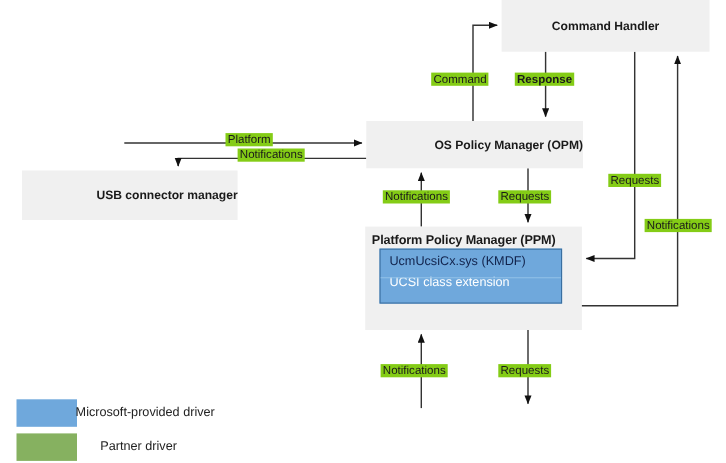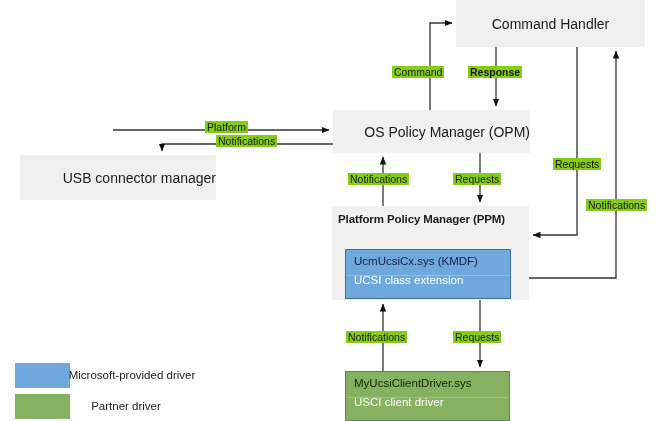--- a/index.html
+++ b/index.html
@@ -3,39 +3,39 @@
 <meta charset="utf-8">
 <style>
   html,body{margin:0;padding:0;background:#ffffff;}
   body{width:660px;height:421px;position:relative;overflow:hidden;
        font-family:"Liberation Sans","DejaVu Sans",sans-serif;}
   .stage{position:absolute;left:0;top:0;width:660px;height:421px;}
   svg.wires{position:absolute;left:0;top:0;width:660px;height:421px;pointer-events:none;}
 
   .box{position:absolute;box-sizing:border-box;background:#f0f0f0;
        display:flex;align-items:center;}
-  .box-title{font-size:14px;font-weight:normal;color:#1a1a1a;width:100%;}
+  .box-title{font-size:11px;font-weight:bold;color:#1a1a1a;width:100%;}
 
   .box-center .box-title{text-align:center;}
 
   #command-handler{left:456px;top:0px;width:189px;height:47px;justify-content:center;}
   #command-handler .box-title{text-align:center;}
 
   #opm{left:333px;top:110px;width:197px;height:43px;justify-content:center;}
   #opm .box-title{text-align:right;}
 
   #usb-connector-manager{left:20px;top:155px;width:196px;height:45px;justify-content:center;}
   #usb-connector-manager .box-title{text-align:right;}
 
   #ppm{left:332px;top:206px;width:197px;height:94px;display:block;}
   #ppm .ppm-title{font-size:11.5px;font-weight:bold;color:#1a1a1a;
        padding:7px 0 0 6px;letter-spacing:-0.1px;}
 
   .inner-box{position:absolute;box-sizing:border-box;}
-  #ucm-inner{left:345px;top:249px;width:166px;height:50px;
+  #ucm-inner{left:345px;top:226px;width:166px;height:50px;
        background:#6fa8dc;border:1px solid #3a6fa0;}
   #ucm-inner .line1{font-size:11.5px;color:#11224b;padding:5px 0 0 8px;}
   #ucm-inner .divider{position:absolute;left:0;top:25px;width:100%;height:1px;background:#8fc0e8;}
   #ucm-inner .line2{font-size:11.5px;color:#ffffff;padding:7px 0 0 8px;}
 
   #client-driver{left:345px;top:371px;width:165px;height:50px;
        background:#86b160;border:1px solid #5b8a3a;}
   #client-driver .line1{font-size:11.5px;color:#13250a;padding:5px 0 0 8px;}
   #client-driver .divider{position:absolute;left:0;top:25px;width:100%;height:1px;background:#9cc47a;}
   #client-driver .line2{font-size:11.5px;color:#ffffff;padding:7px 0 0 8px;}
@@ -100,25 +100,20 @@
   <div class="box box-left" id="ppm">
     <div class="ppm-title">Platform Policy Manager (PPM)</div>
   </div>
 
   <div class="inner-box" id="ucm-inner">
     <div class="line1">UcmUcsiCx.sys (KMDF)</div>
     <div class="divider"></div>
     <div class="line2">UCSI class extension</div>
   </div>
 
-  <div class="inner-box" id="client-driver">
-    <div class="line1">MyUcsiClientDriver.sys</div>
-    <div class="divider"></div>
-    <div class="line2">USCI client driver</div>
-  </div>
 
   <div class="wlabel" style="left:392px;top:66px;">Command</div>
   <div class="wlabel" style="left:468px;top:66px;font-weight:bold;">Response</div>
   <div class="wlabel" style="left:205px;top:121px;">Platform</div>
   <div class="wlabel" style="left:216px;top:135px;">Notifications</div>
   <div class="wlabel" style="left:348px;top:173px;">Notifications</div>
   <div class="wlabel" style="left:453px;top:173px;">Requests</div>
   <div class="wlabel" style="left:553px;top:158px;">Requests</div>
   <div class="wlabel" style="left:586px;top:199px;">Notifications</div>
   <div class="wlabel" style="left:346px;top:331px;">Notifications</div>

